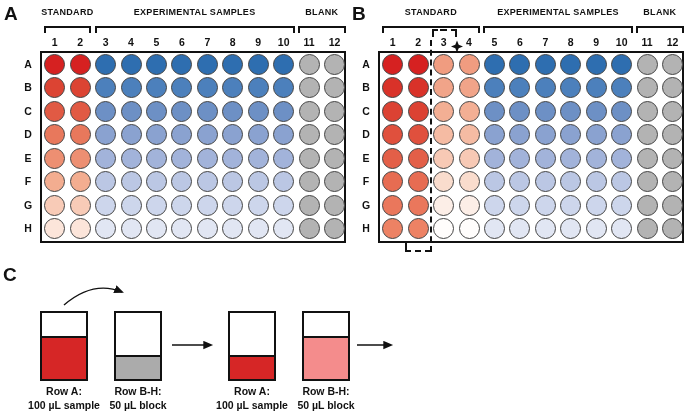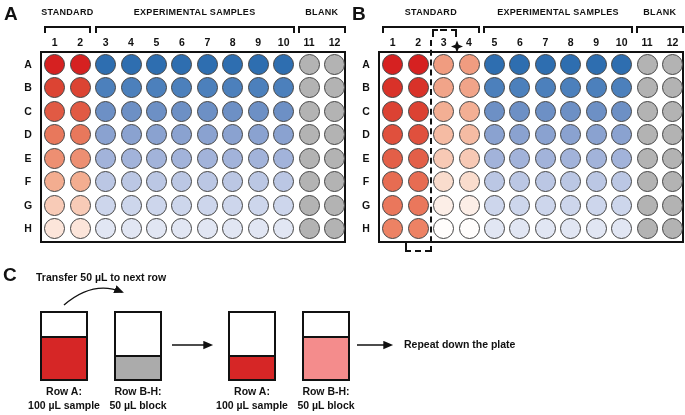--- a/index.html
+++ b/index.html
@@ -284,21 +284,20 @@
       <div class="well abs" style="left: 636.6px; top: 217.94px; background: rgb(179, 179, 179); border-color: rgb(69, 69, 69);"></div>
       <div class="well abs" style="left: 662.04px; top: 217.94px; background: rgb(179, 179, 179); border-color: rgb(69, 69, 69);"></div>
     </div>
 
   <div class="corner-l abs" style="left:432px;top:29px;"></div>
   <div class="corner-dash abs" style="left:440px;top:29px;"></div>
   <div class="corner-r abs" style="left:451px;top:29px;"></div>
   <div class="dash-v abs" style="left:430px;top:40px;height:212px;"></div>
   <div class="dash-hook abs" style="left:405px;top:243px;width:26px;height:9px;"></div>
 
-  <div class="c-text abs" style="left:36px;top:271px;">Transfer 50 µL to next row</div>
 
   <div class="tube abs" style="left:40px;top:311px;">
       <div class="tube-fill" style="background: rgb(214, 38, 38); height: 65%;"></div>
     </div>
   <div class="tube abs" style="left:114px;top:311px;">
       <div class="tube-fill" style="background: rgb(171, 171, 171); height: 36%;"></div>
     </div>
   <div class="tube abs" style="left:228px;top:311px;">
       <div class="tube-fill" style="background: rgb(214, 38, 38); height: 36%;"></div>
     </div>
@@ -316,21 +315,20 @@
   </div>
   <div class="tube-caption abs" style="left:252px;top:385px;">
     <div>Row A:</div>
     <div>100 µL sample</div>
   </div>
   <div class="tube-caption abs" style="left:326px;top:385px;">
     <div>Row B-H:</div>
     <div>50 µL block</div>
   </div>
 
-  <div class="c-text abs" style="left:404px;top:338px;">Repeat down the plate</div>
 
   <svg class="abs" width="685" height="415" style="left:0;top:0;pointer-events:none;">
     <defs>
       <marker id="ah" markerWidth="8" markerHeight="8" refX="5.5" refY="3" orient="auto">
         <path d="M0,0 L7,3 L0,6 Z" fill="#111"></path>
       </marker>
     </defs>
     <path d="M64,305 Q93,280 122,292" fill="none" stroke="#111" stroke-width="1.4" marker-end="url(#ah)"></path>
     <line x1="172" y1="345" x2="211" y2="345" stroke="#111" stroke-width="1.4" marker-end="url(#ah)"></line>
     <line x1="357" y1="345" x2="391" y2="345" stroke="#111" stroke-width="1.4" marker-end="url(#ah)"></line>

